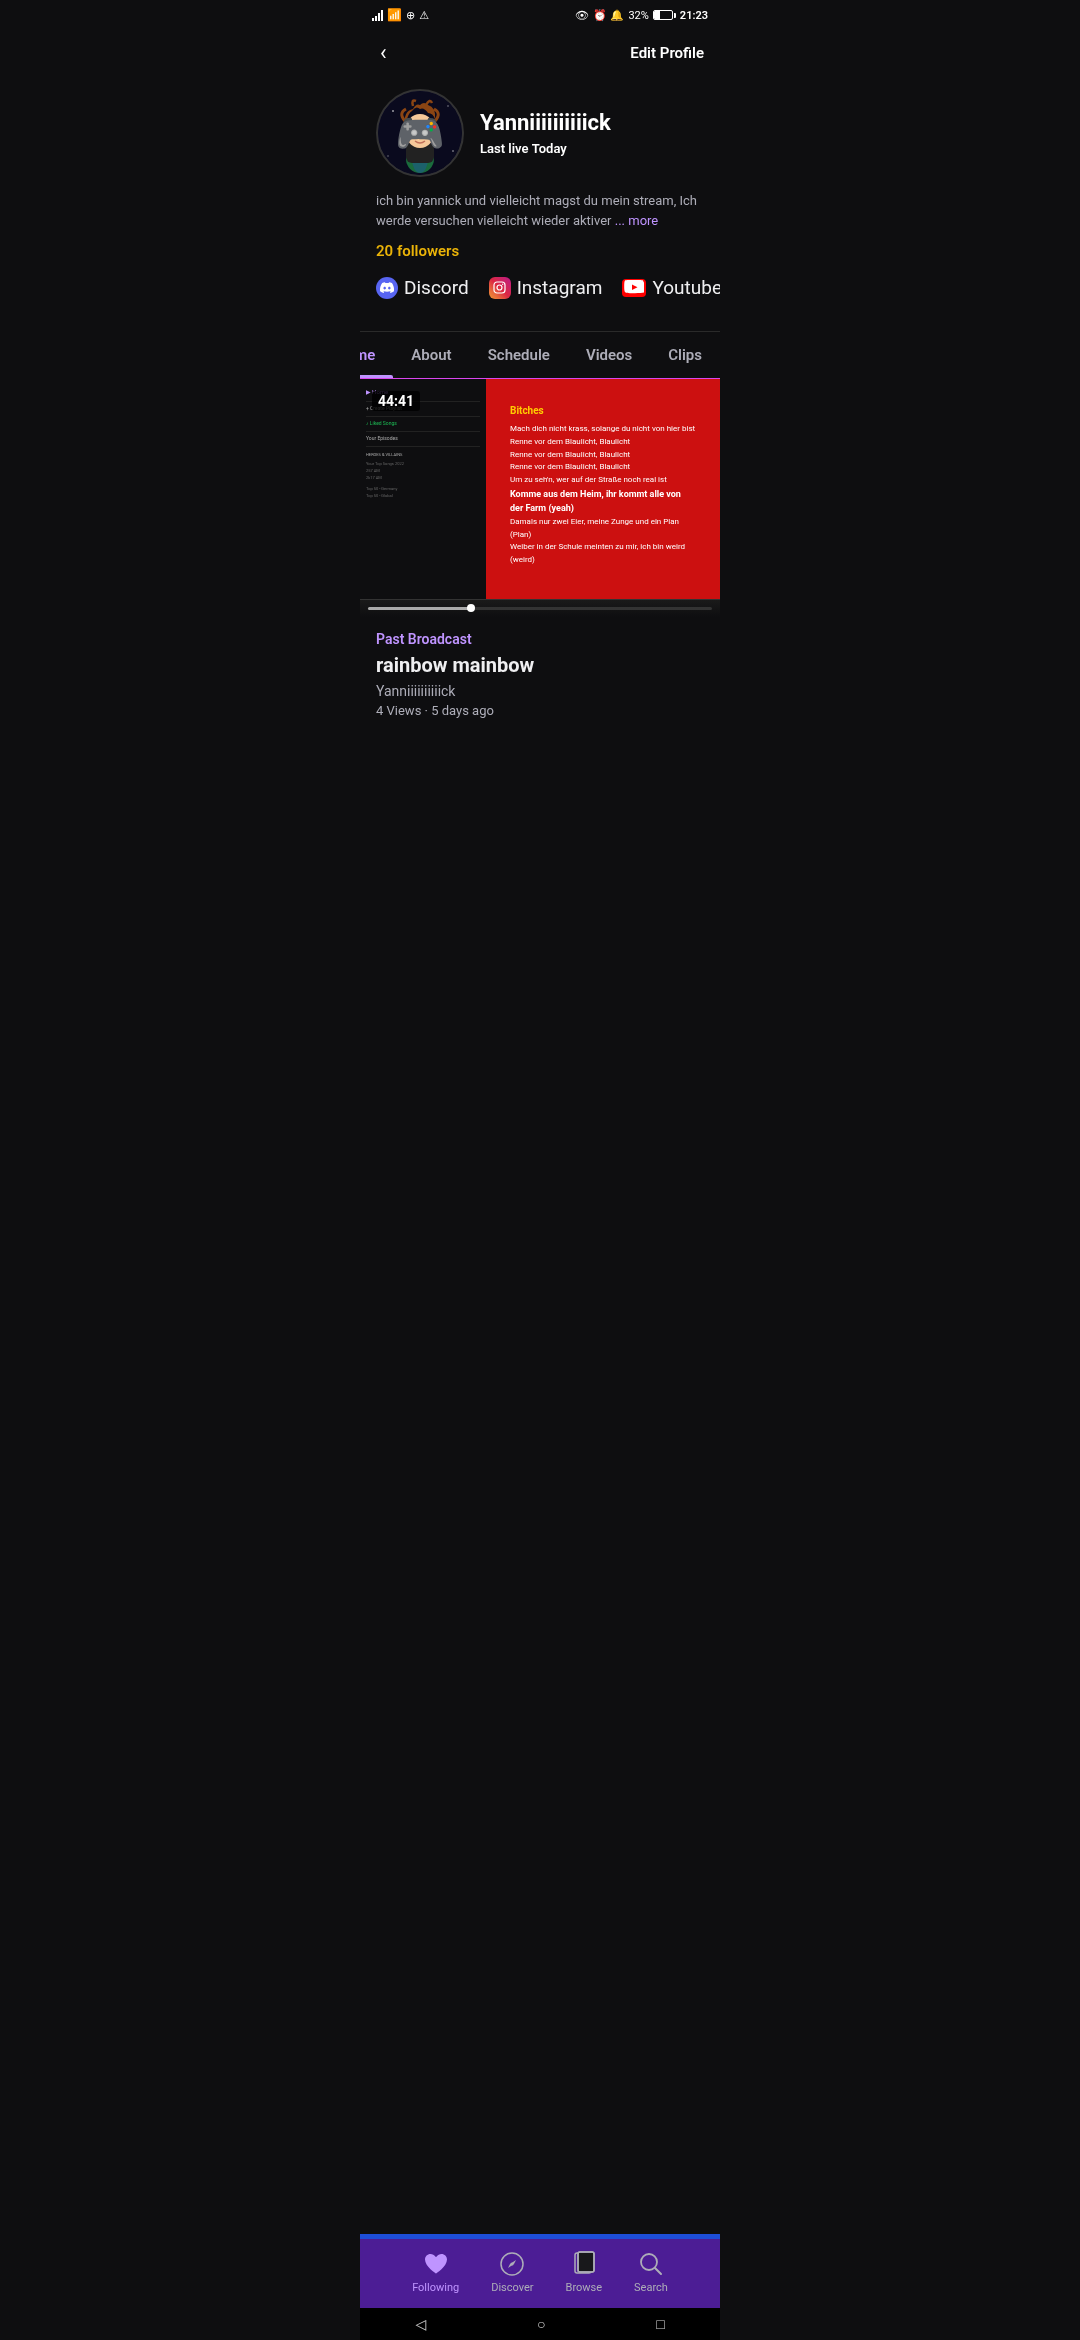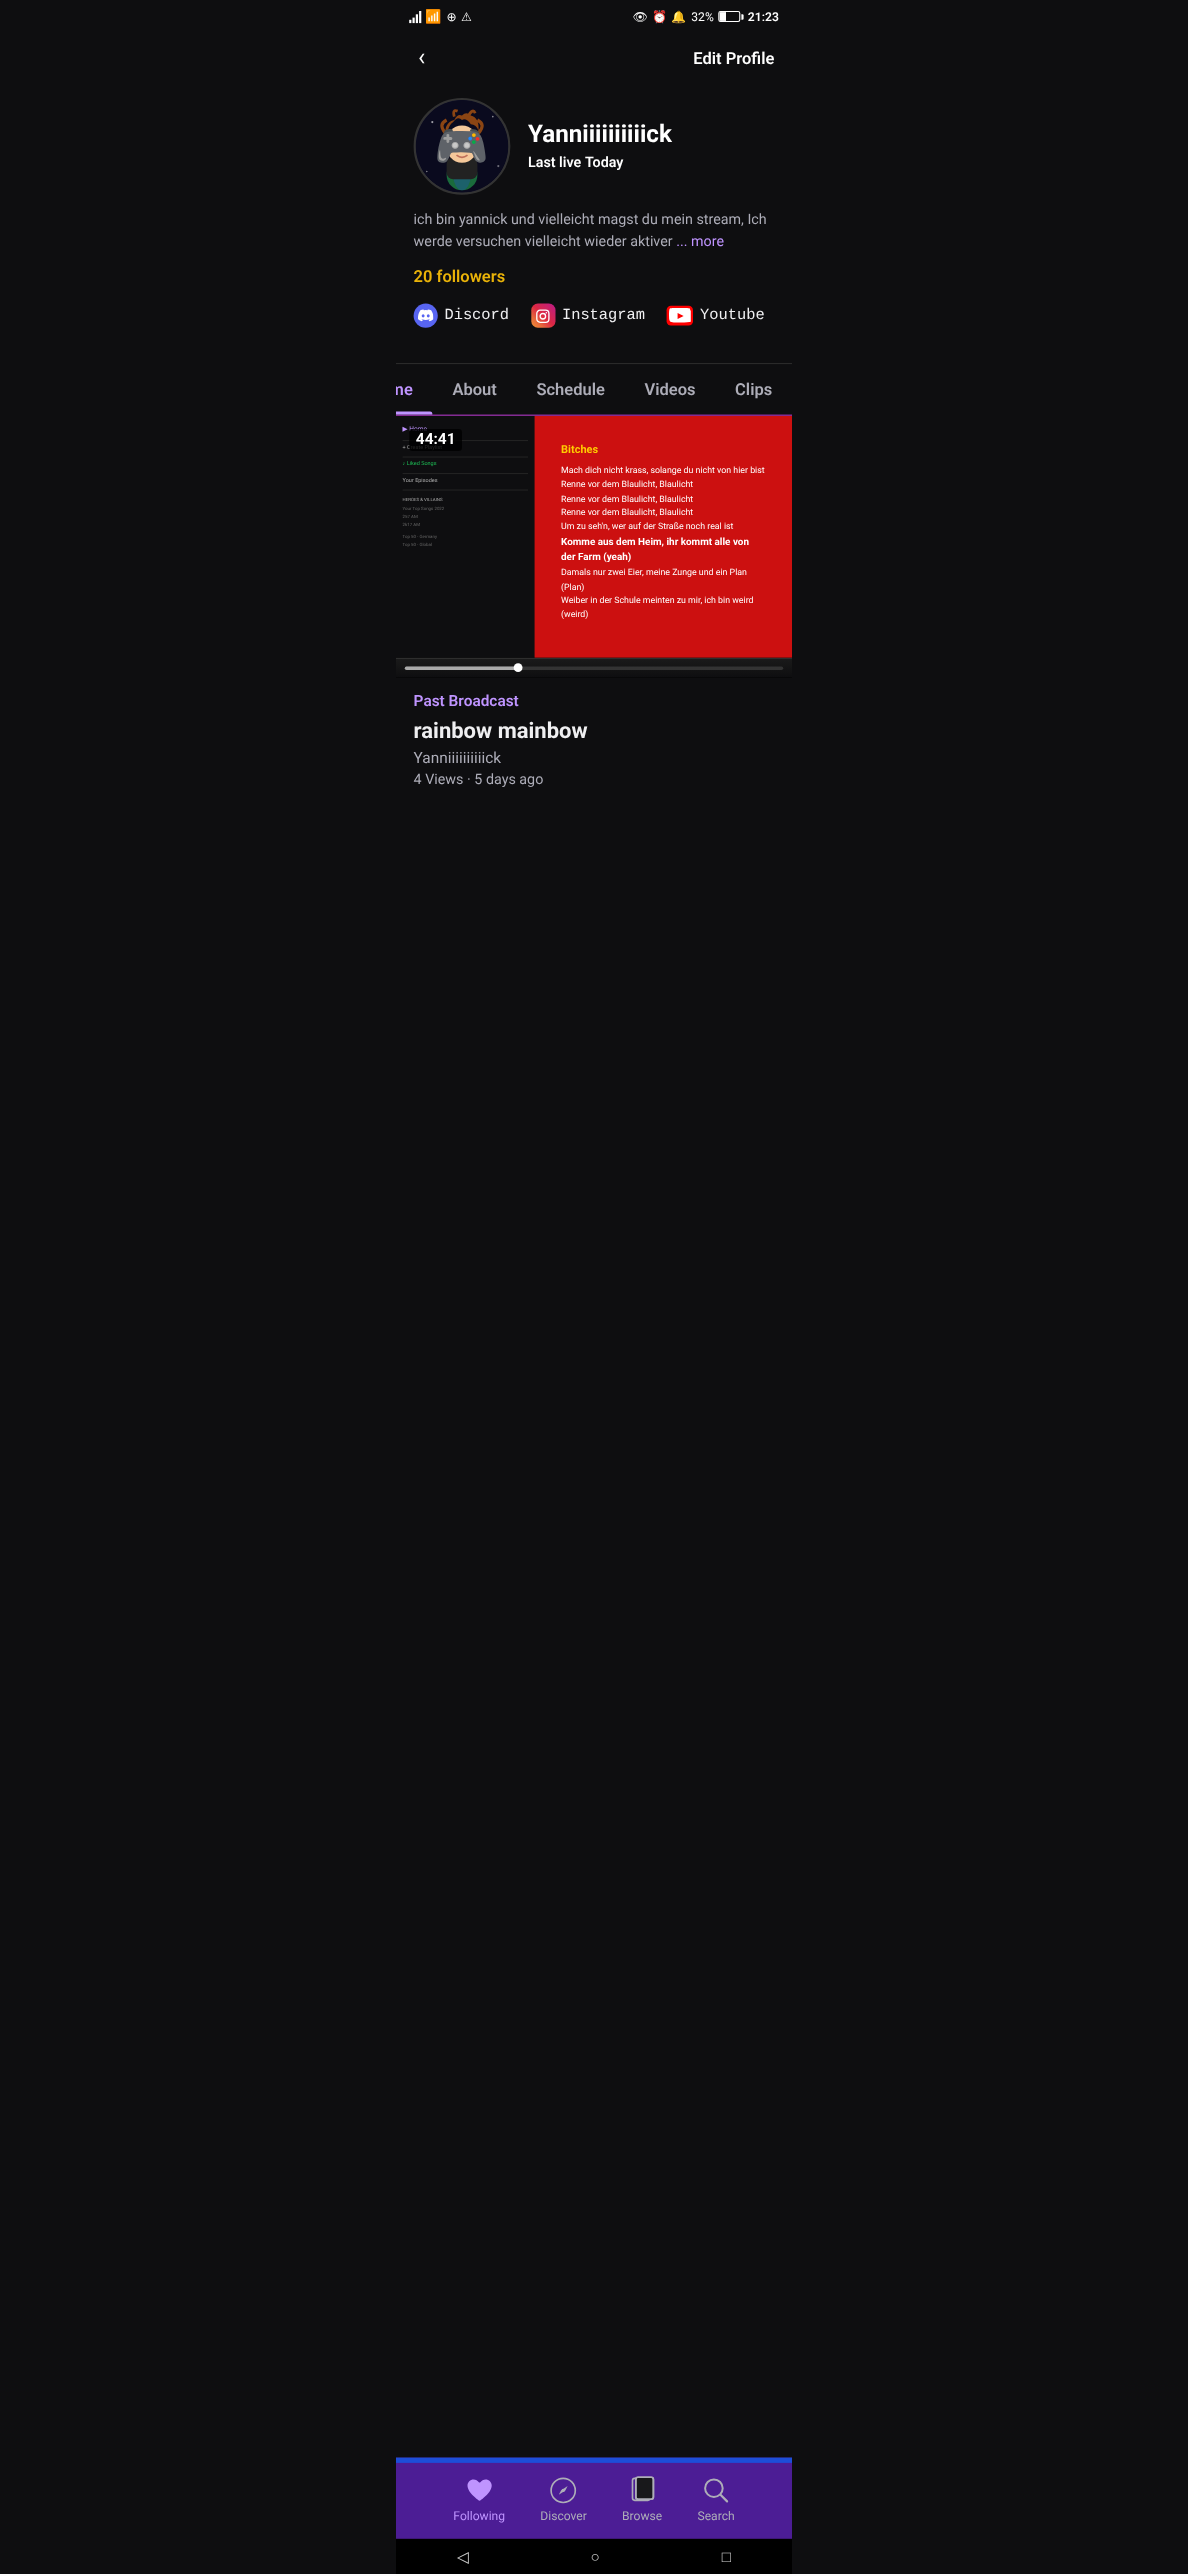--- a/index.html
+++ b/index.html
@@ -160,24 +160,23 @@
       display: flex;
       gap: 20px;
       align-items: center;
       margin-bottom: 16px;
     }
     .social-link {
       display: flex;
       align-items: center;
       gap: 6px;
       color: #efeff1;
-      font-size: 14px;
+      font-size: 19px;
       cursor: pointer;
       text-decoration: none;
-      font-family: Liberation Mono, monospace;
     }
     .discord-icon {
       background: #5865F2;
       border-radius: 50%;
       width: 22px;
       height: 22px;
       display: flex;
       align-items: center;
       justify-content: center;
       font-size: 12px;

